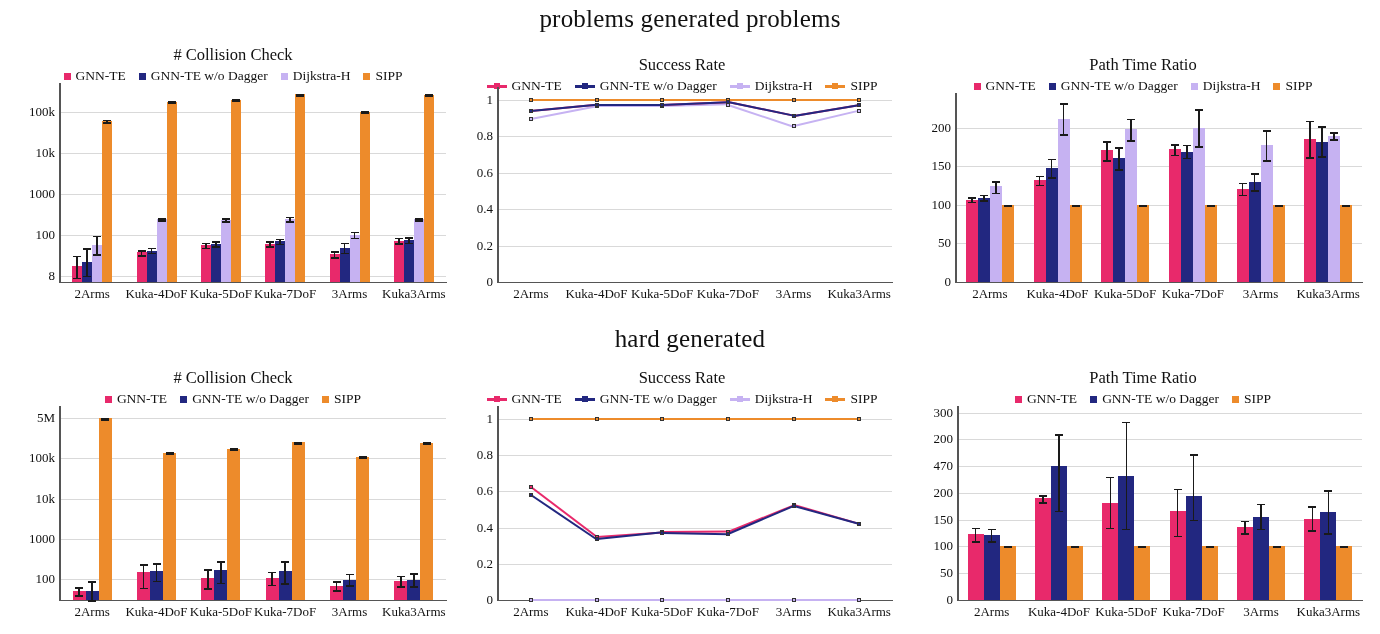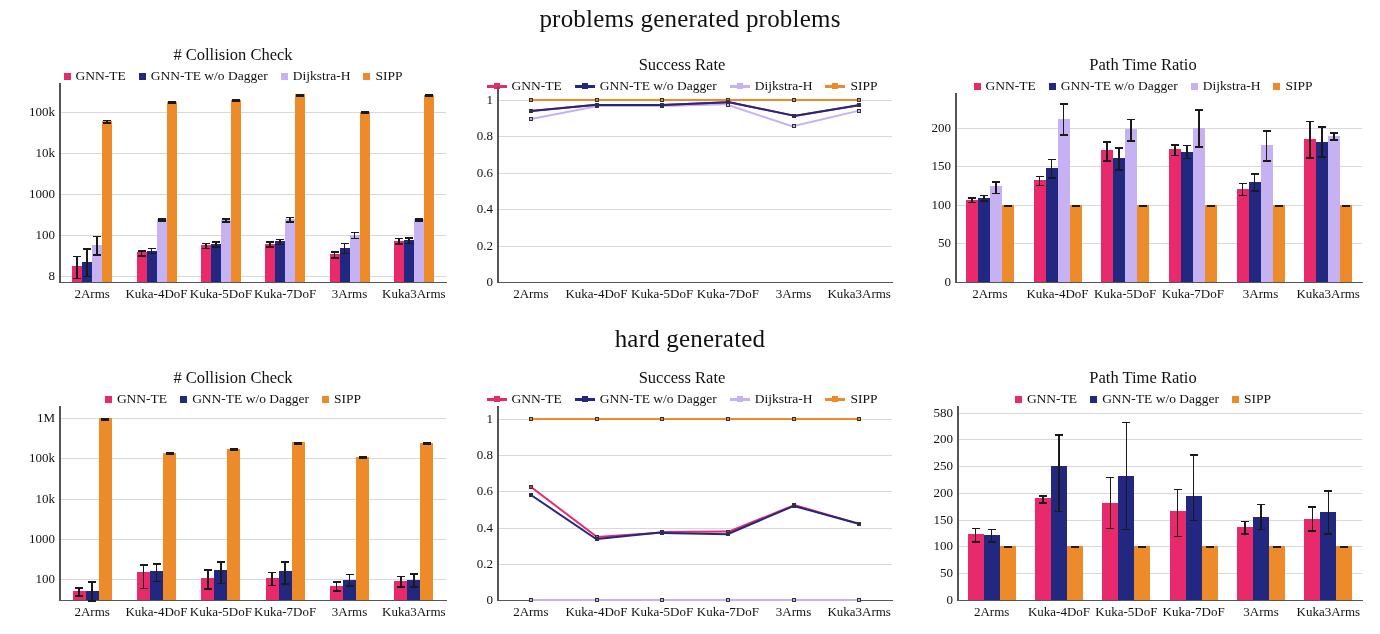--- a/index.html
+++ b/index.html
@@ -455,21 +455,21 @@
     <div class="plot" style="position: absolute; left: 52px; top: 42px; width: 386px; height: 190px;">
       <div class="gridline" style="top: 168.983px;"></div>
       <div class="ytick" style="top: 168.983px; left: -50px; width: 45px;">100</div>
       <div class="gridline" style="top: 128.788px;"></div>
       <div class="ytick" style="top: 128.788px; left: -50px; width: 45px;">1000</div>
       <div class="gridline" style="top: 88.5938px;"></div>
       <div class="ytick" style="top: 88.5938px; left: -50px; width: 45px;">10k</div>
       <div class="gridline" style="top: 48.3992px;"></div>
       <div class="ytick" style="top: 48.3992px; left: -50px; width: 45px;">100k</div>
       <div class="gridline" style="top: 8.20453px;"></div>
-      <div class="ytick" style="top: 8.20453px; left: -50px; width: 45px;">1M</div>
+      <div class="ytick" style="top: 8.20453px; left: -50px; width: 45px;">5M</div>
       <div class="yaxis-line" style="left: -1px; top: -4px; height: 194px;"></div>
       <div class="xaxis-line" style="left: -1px; top: 190px; width: 388px;"></div>
       <div class="xtick" style="left: 32.1667px;">2Arms</div>
       <div class="xtick" style="left: 96.5px;">Kuka-4DoF</div>
       <div class="xtick" style="left: 160.833px;">Kuka-5DoF</div>
       <div class="xtick" style="left: 225.167px;">Kuka-7DoF</div>
       <div class="xtick" style="left: 289.5px;">3Arms</div>
       <div class="xtick" style="left: 353.833px;">Kuka3Arms</div>
       <div class="bar" style="position: absolute; left: 12.6667px; top: 181.083px; width: 13px; height: 8.91713px; background: rgb(232, 41, 107);"></div>
       <div class="errbar" style="left: 18.3667px; top: 177.328px; height: 7.65031px;"></div>
@@ -661,25 +661,25 @@
       <div class="ytick" style="top: 190px; left: -44px; width: 39px;">0</div>
       <div class="gridline" style="top: 163.239px;"></div>
       <div class="ytick" style="top: 163.239px; left: -44px; width: 39px;">50</div>
       <div class="gridline" style="top: 136.479px;"></div>
       <div class="ytick" style="top: 136.479px; left: -44px; width: 39px;">100</div>
       <div class="gridline" style="top: 109.718px;"></div>
       <div class="ytick" style="top: 109.718px; left: -44px; width: 39px;">150</div>
       <div class="gridline" style="top: 82.9577px;"></div>
       <div class="ytick" style="top: 82.9577px; left: -44px; width: 39px;">200</div>
       <div class="gridline" style="top: 56.1972px;"></div>
-      <div class="ytick" style="top: 56.1972px; left: -44px; width: 39px;">250</div>
+      <div class="ytick" style="top: 56.1972px; left: -44px; width: 39px;">470</div>
       <div class="gridline" style="top: 29.4366px;"></div>
       <div class="ytick" style="top: 29.4366px; left: -44px; width: 39px;">200</div>
       <div class="gridline" style="top: 2.67606px;"></div>
-      <div class="ytick" style="top: 2.67606px; left: -44px; width: 39px;">580</div>
+      <div class="ytick" style="top: 2.67606px; left: -44px; width: 39px;">300</div>
       <div class="yaxis-line" style="left: -1px; top: -4px; height: 194px;"></div>
       <div class="xaxis-line" style="left: -1px; top: 190px; width: 406px;"></div>
       <div class="xtick" style="left: 33.6667px;">2Arms</div>
       <div class="xtick" style="left: 101px;">Kuka-4DoF</div>
       <div class="xtick" style="left: 168.333px;">Kuka-5DoF</div>
       <div class="xtick" style="left: 235.667px;">Kuka-7DoF</div>
       <div class="xtick" style="left: 303px;">3Arms</div>
       <div class="xtick" style="left: 370.333px;">Kuka3Arms</div>
       <div class="bar" style="position: absolute; left: 9.66667px; top: 124.169px; width: 16px; height: 65.831px; background: rgb(232, 41, 107);"></div>
       <div class="errbar" style="left: 16.8667px; top: 117.746px; height: 13.3803px;"></div>

